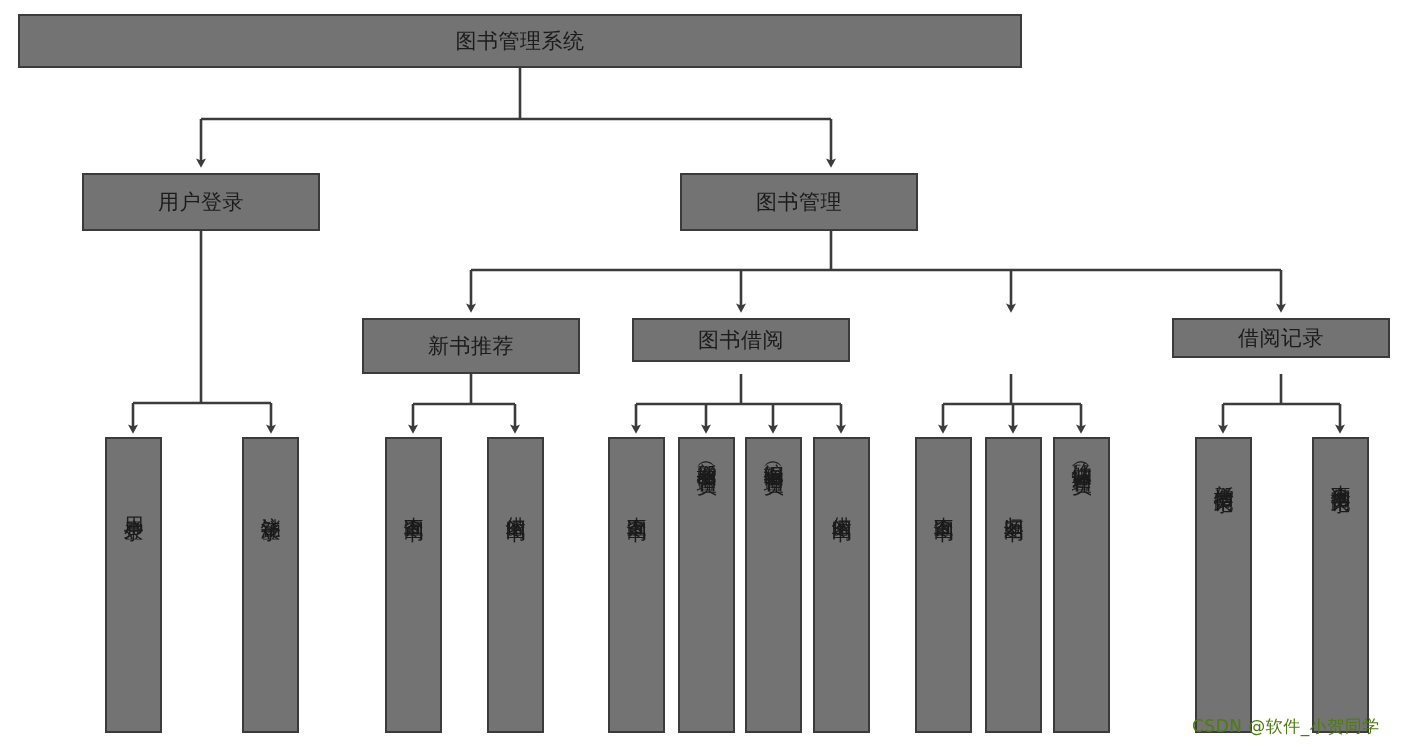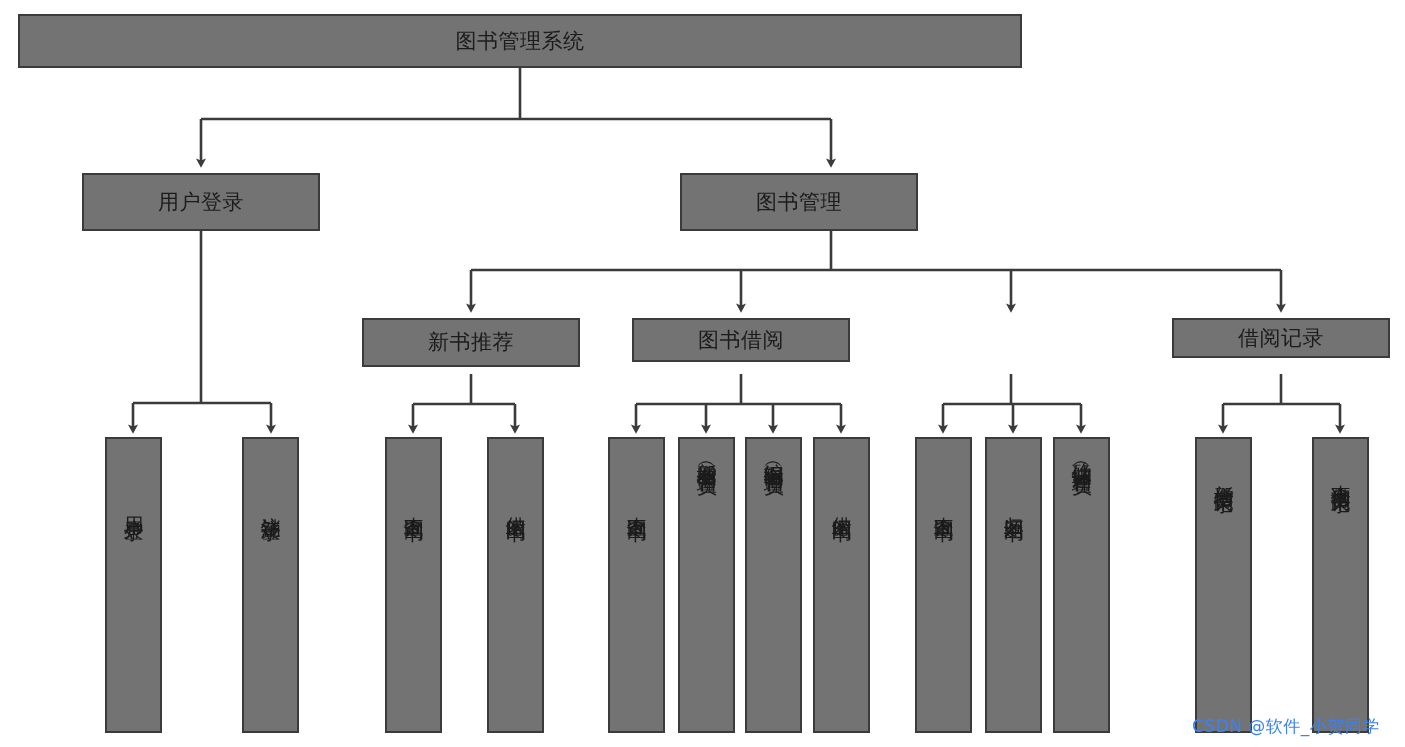--- a/index.html
+++ b/index.html
@@ -54,21 +54,21 @@
     text-orientation:upright;
     -webkit-text-orientation:upright;
     font-size:20px;
     line-height:1.18;
     letter-spacing:2px;
     white-space:nowrap;
   }
   .watermark{
     position:absolute;
     font-size:17px;
-    color:#3b82f6;
+    color:#4d7c0f;
     letter-spacing:0.5px;
     white-space:nowrap;
     z-index:5;
     font-family:"DejaVu Sans","Liberation Sans",sans-serif;
   }
 </style>
 </head>
 <body>
 
 <div id="canvas">
@@ -128,21 +128,21 @@
     <span class="label">图书管理系统</span>
   </div>
 
   <div class="node horiz" style="left:82px;top:173px;width:238px;height:58px;">
     <span class="label">用户登录</span>
   </div>
   <div class="node horiz" style="left:680px;top:173px;width:238px;height:58px;">
     <span class="label">图书管理</span>
   </div>
 
-  <div class="node horiz" style="left:362px;top:318px;width:218px;height:49px;">
+  <div class="node horiz" style="left:362px;top:318px;width:218px;height:56px;">
     <span class="label">新书推荐</span>
   </div>
   <div class="node horiz" style="left:632px;top:318px;width:218px;height:44px;">
     <span class="label">图书借阅</span>
   </div>
   <div class="node horiz" style="left:1172px;top:318px;width:218px;height:40px;">
     <span class="label">借阅记录</span>
   </div>
 
   <div class="node vert" style="left:105px;top:437px;width:57px;height:296px;padding-top:62px;">

